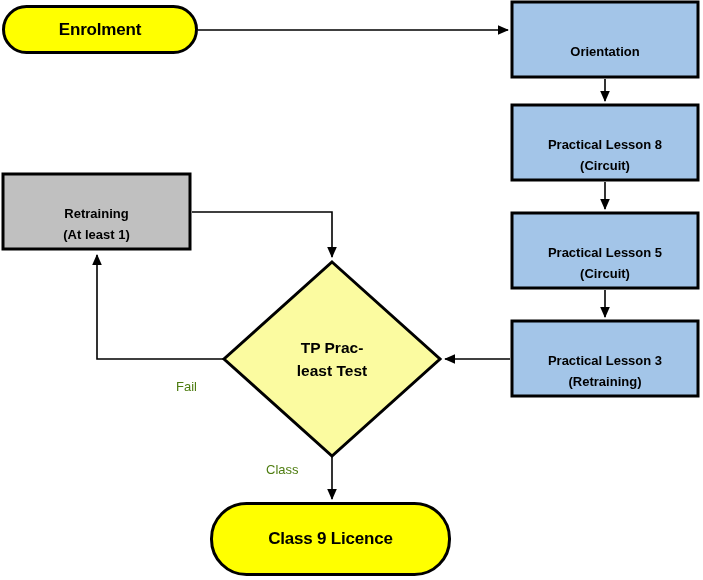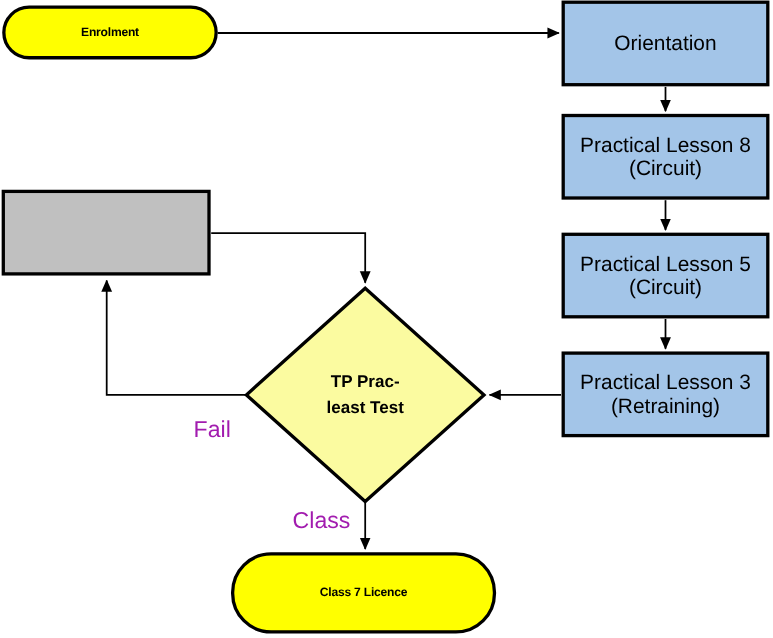--- a/index.html
+++ b/index.html
@@ -27,39 +27,40 @@
     display: flex;
     flex-direction: column;
     align-items: center;
     justify-content: center;
     text-align: center;
     color: #000000;
     pointer-events: none;
     white-space: pre;
   }
   .lbl-terminator {
-    font-size: 11px;
+    font-size: 17px;
     font-weight: bold;
     letter-spacing: -0.2px;
   }
   .lbl-process {
-    font-size: 19px;
-    font-weight: normal;
+    font-size: 13px;
+    font-weight: bold;
     line-height: 21px;
+    margin-top: 12px;
   }
   .lbl-decision {
     font-size: 15.5px;
     font-weight: bold;
     line-height: 23px;
     text-align: center;
   }
   .edge-label {
     position: absolute;
-    font-size: 21px;
-    color: #a21caf;
+    font-size: 13px;
+    color: #4d7c0f;
     white-space: pre;
   }
 </style>
 </head>
 <body>
 
 <div id="canvas">
 
   <svg id="flow-svg" viewBox="0 0 703 580" xmlns="http://www.w3.org/2000/svg">
     <defs>
@@ -117,27 +118,31 @@
   <div class="node-label lbl-process" style="left:511px; top:212px; width:188px; height:77px;">
     <span>Practical Lesson 5</span>
     <span>(Circuit)</span>
   </div>
 
   <div class="node-label lbl-process" style="left:511px; top:320px; width:188px; height:77px;justify-content:center;">
     <span>Practical Lesson 3</span>
     <span>(Retraining)</span>
   </div>
 
+  <div class="node-label lbl-process" style="left:2px; top:173px; width:189px; height:77px;">
+    <span>Retraining</span>
+    <span>(At least 1)</span>
+  </div>
 
   <div class="node-label lbl-decision" style="left:224px; top:262px; width:216px; height:194px;">
     <span>TP Prac-</span>
     <span>least Test</span>
   </div>
 
   <div class="node-label lbl-terminator" style="left:210px; top:502px; width:241px; height:74px;">
-    <span>Class 7 Licence</span>
+    <span>Class 9 Licence</span>
   </div>
 
   <div class="edge-label" style="left:176px; top:379px;">Fail</div>
 
   <div class="edge-label" style="left:266px; top:462px;">Class</div>
 
 </div>
 
 </body></html>

